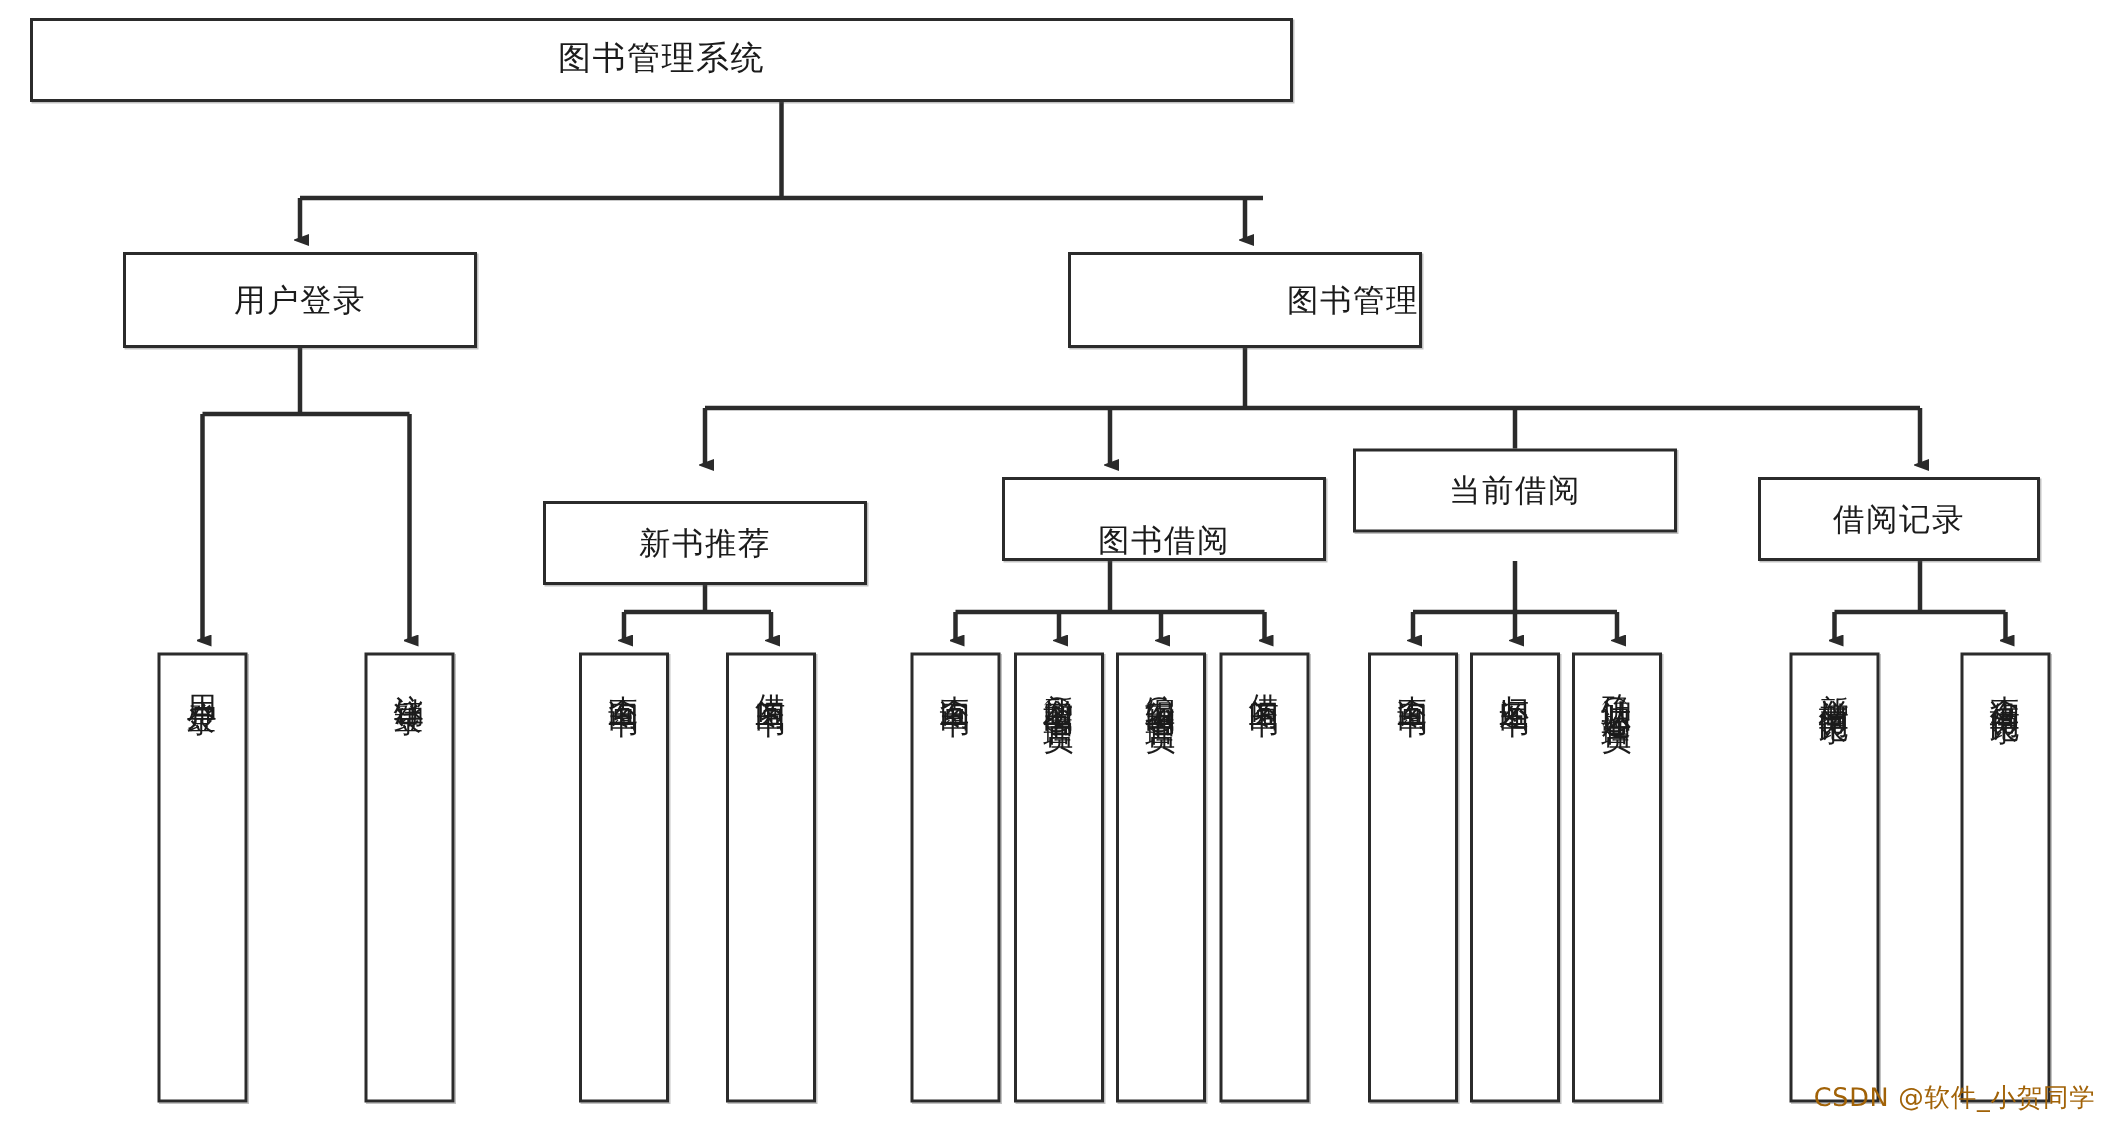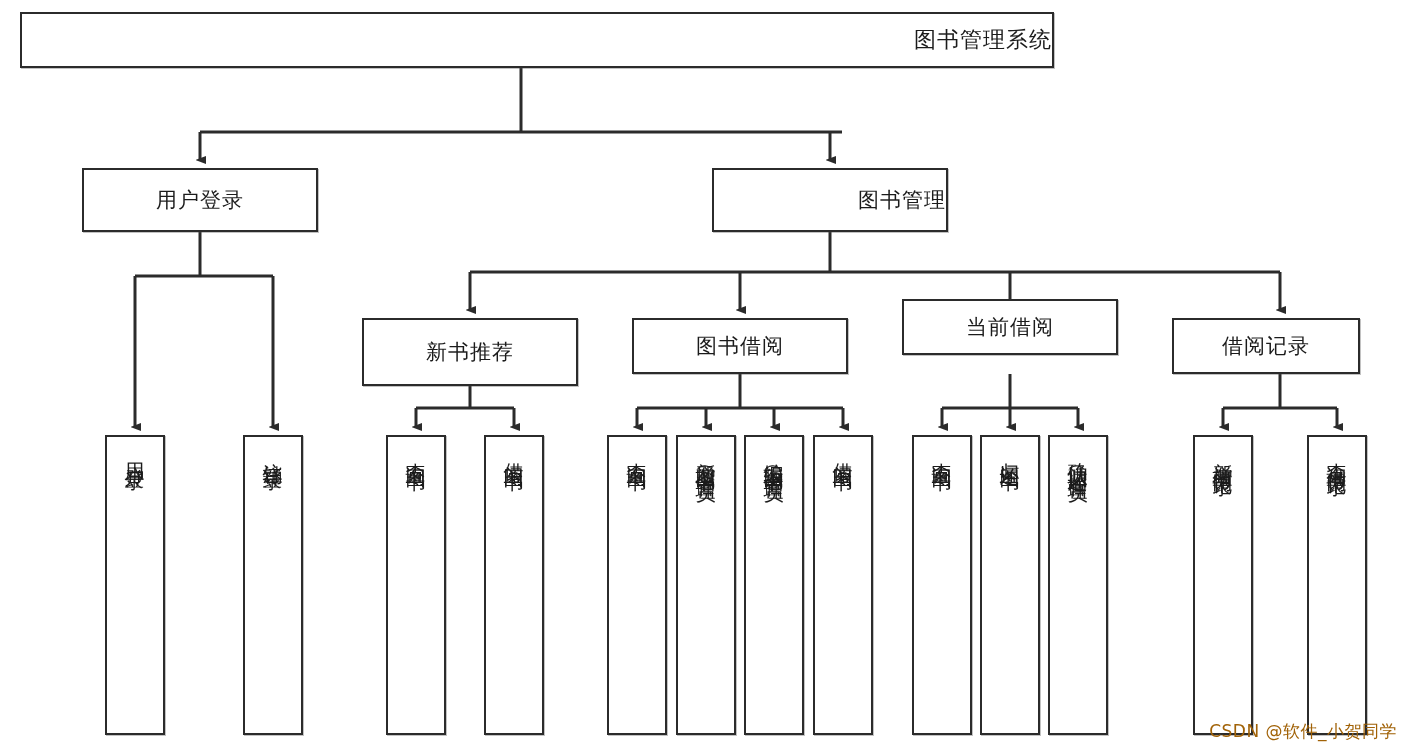--- a/index.html
+++ b/index.html
@@ -122,35 +122,35 @@
       <path d="M1010,408 L1010,427" marker-end="url(#arrowhead)"></path>
       <path d="M1078,408 L1078,427" marker-end="url(#arrowhead)"></path>
 
       <path d="M1280,374 L1280,408"></path>
       <path d="M1223,408 L1337,408"></path>
       <path d="M1223,408 L1223,427" marker-end="url(#arrowhead)"></path>
       <path d="M1337,408 L1337,427" marker-end="url(#arrowhead)"></path>
     </g>
   </svg>
 
-  <div class="node root" style="left:20px; top:12px; width:1034px; height:56px;justify-content:flex-end;">
+  <div class="node root" style="left:20px; top:12px; width:842px; height:56px;">
     <span class="node-label">图书管理系统</span>
   </div>
 
   <div class="node" style="left:82px; top:168px; width:236px; height:64px;">
     <span class="node-label">用户登录</span>
   </div>
   <div class="node" style="left:712px; top:168px; width:236px; height:64px;justify-content:flex-end;">
     <span class="node-label">图书管理</span>
   </div>
 
-  <div class="node" style="left:362px; top:318px; width:216px; height:68px;">
+  <div class="node" style="left:362px; top:334px; width:216px; height:56px;">
     <span class="node-label">新书推荐</span>
   </div>
-  <div class="node" style="left:632px; top:318px; width:216px; height:56px;">
+  <div class="node" style="left:668px; top:318px; width:216px; height:56px;align-items:flex-end;">
     <span class="node-label">图书借阅</span>
   </div>
   <div class="node" style="left:902px; top:299px; width:216px; height:56px;">
     <span class="node-label">当前借阅</span>
   </div>
   <div class="node" style="left:1172px; top:318px; width:188px; height:56px;">
     <span class="node-label">借阅记录</span>
   </div>
 
   <div class="node vertical" style="left:105px; top:435px; width:60px; height:300px;">

